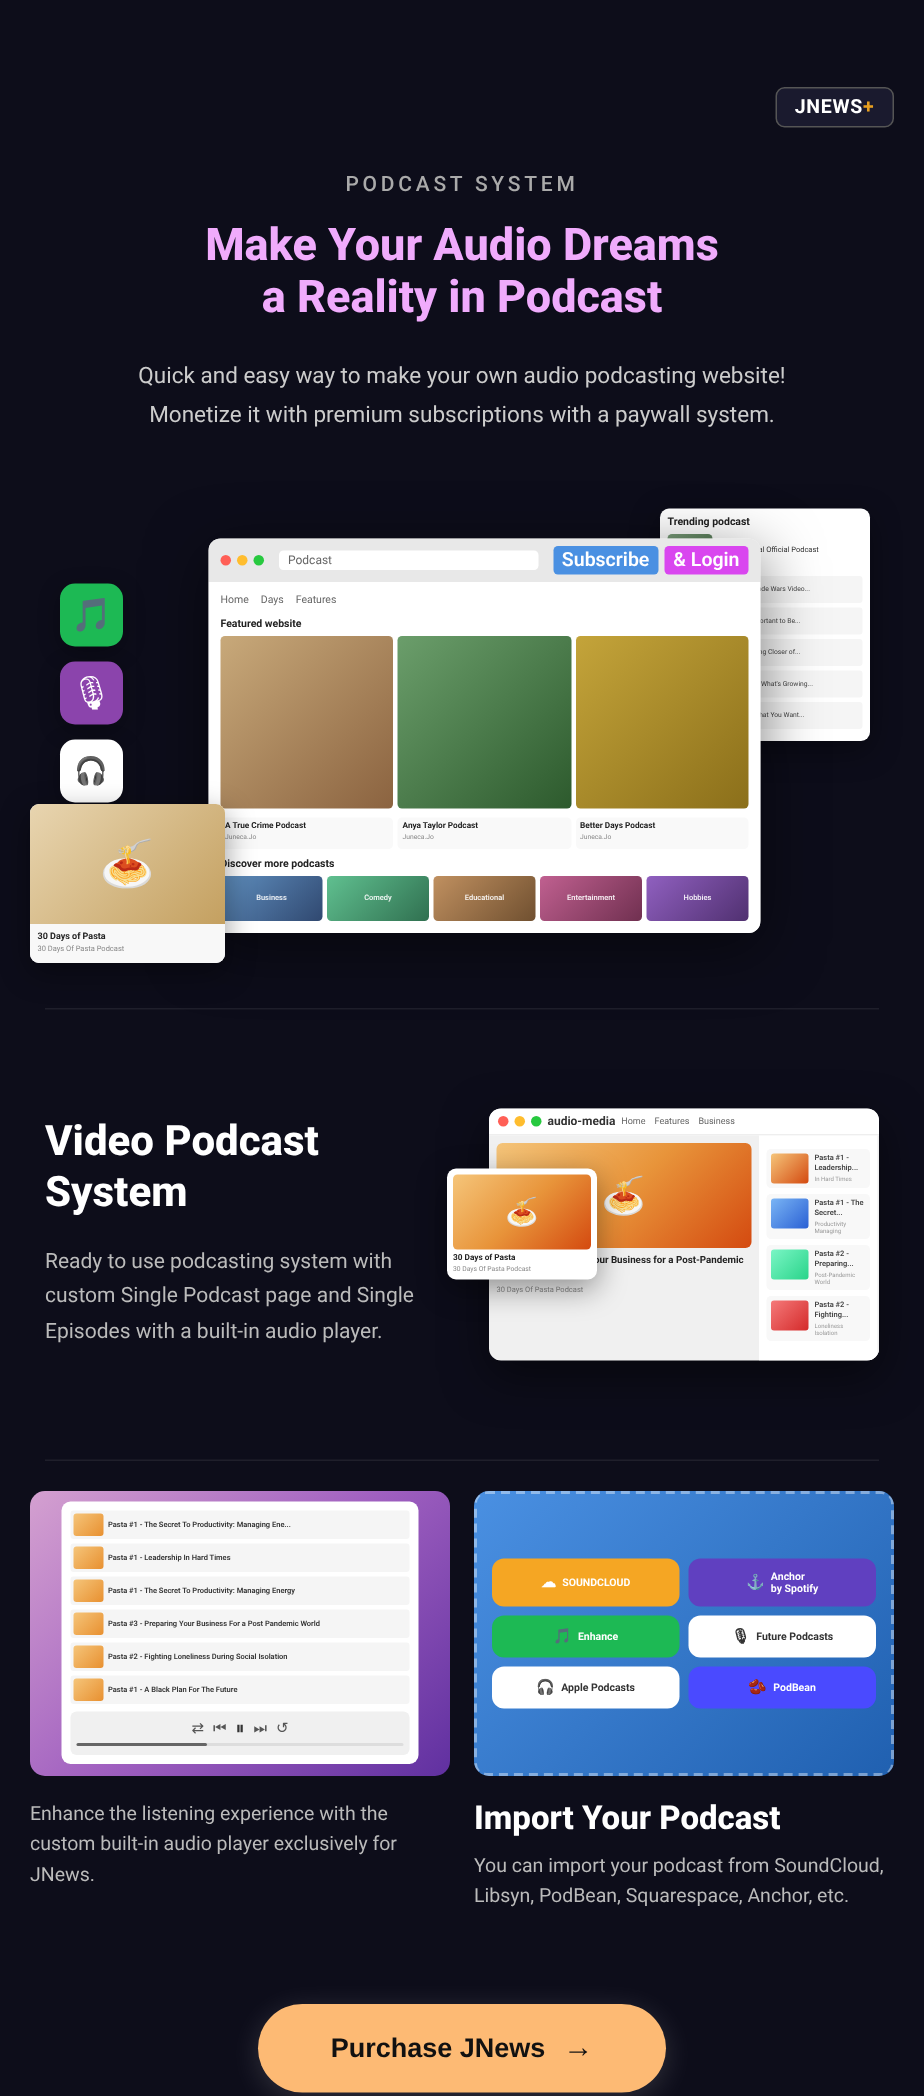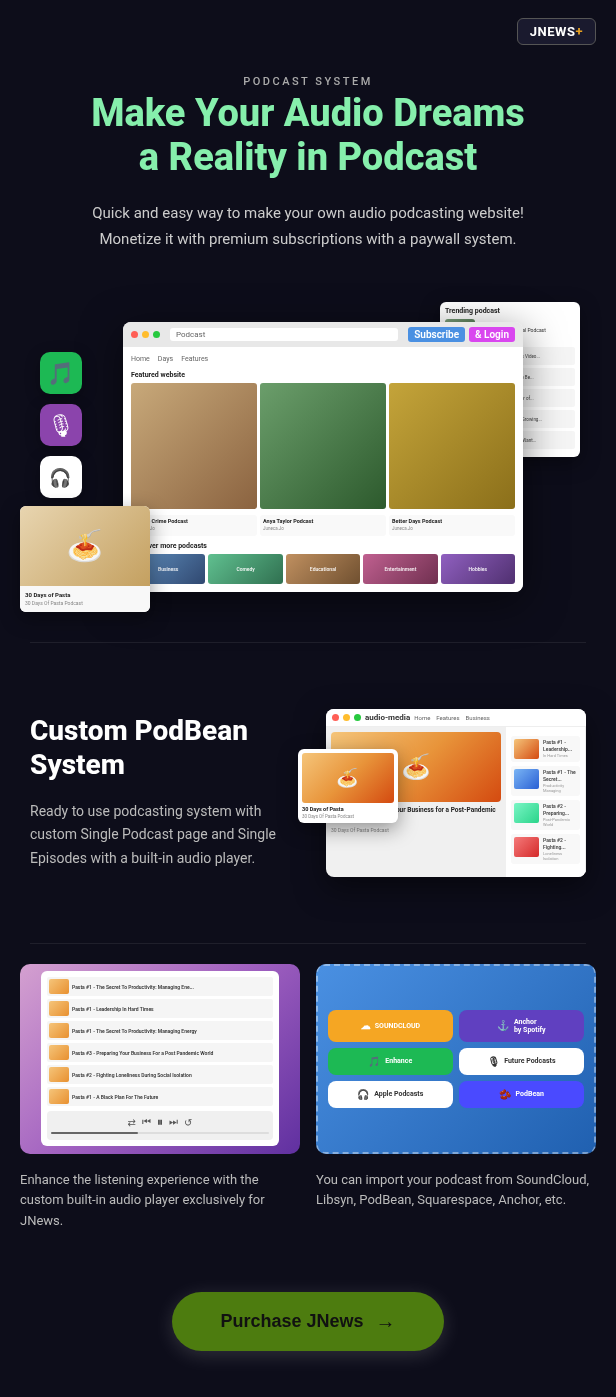--- a/index.html
+++ b/index.html
@@ -11,20 +11,21 @@
       min-height: 1397px;
       overflow-x: hidden;
     }
 
     
     .header {
       position: relative;
       padding: 18px 20px 0;
       display: flex;
       justify-content: flex-end;
+      margin-top: 40px;
     }
     .jnews-badge {
       background: #1a1a2e;
       border: 1.5px solid #555;
       border-radius: 6px;
       padding: 5px 12px;
       font-size: 13px;
       font-weight: 700;
       color: #fff;
       letter-spacing: 0.5px;
@@ -32,53 +33,53 @@
     .jnews-plus {
       color: #e8a020;
     }
 
     
     .hero {
       text-align: center;
       padding: 30px 40px 10px;
     }
     .hero-label {
-      font-size: 11px;
+      font-size: 14px;
       letter-spacing: 2.5px;
       color: #aaa;
-      margin-bottom: 4px;
+      margin-bottom: 16px;
       font-weight: 500;
     }
     .hero-title {
-      font-size: 38px;
+      font-size: 30px;
       font-weight: 800;
       line-height: 1.15;
       margin-bottom: 22px;
-      color: #86efac;
+      color: #f0abfc;
     }
     .hero-desc {
       font-size: 15px;
       color: #ccc;
       line-height: 1.7;
       max-width: 440px;
       margin: 0 auto 30px;
     }
 
     
     .mockup-section {
       position: relative;
       padding: 10px 20px 50px;
       display: flex;
       justify-content: center;
       align-items: flex-start;
       min-height: 280px;
     }
 
     .mockup-main {
-      width: 400px;
+      width: 368px;
       background: #f5f5f5;
       border-radius: 8px;
       overflow: hidden;
       box-shadow: 0 10px 40px rgba(0,0,0,0.5);
       position: relative;
       z-index: 2;
       margin-left: 30px;
       margin-top: 20px;
     }
 
@@ -102,21 +103,21 @@
       background: #fff;
       border-radius: 3px;
       font-size: 8px;
       color: #666;
       padding: 2px 6px;
       margin: 0 6px;
     }
     .browser-btn {
       background: #4a90e2;
       color: #fff;
-      font-size: 10px;
+      font-size: 13px;
       padding: 2px 6px;
       border-radius: 3px;
       font-weight: 600;
     }
 
     
     .podcast-mockup-content {
       background: #fff;
       padding: 8px;
       min-height: 230px;
@@ -645,21 +646,21 @@
       line-height: 1.6;
     }
 
     
     .purchase-section {
       display: flex;
       justify-content: center;
       padding: 30px 20px 50px;
     }
     .purchase-btn {
-      background: #4d7c0f;
+      background: #fdba74;
       color: #111;
       border-radius: 50px;
       padding: 18px 48px;
       font-size: 18px;
       font-weight: 700;
       border: none;
       cursor: pointer;
       display: flex;
       align-items: center;
       gap: 12px;
@@ -823,21 +824,21 @@
       </div>
     </div>
   </div>
 </div>
 
 <div class="section-divider"></div>
 
 <div class="feature-section">
   <div class="feature-text">
     <h2 class="feature-title">
-      <span>Custom PodBean</span><br>
+      <span>Video Podcast</span><br>
       <span>System</span>
     </h2>
     <p class="feature-desc">Ready to use podcasting system with custom Single Podcast page and Single Episodes with a built-in audio player.</p>
   </div>
   <div class="feature-image">
 
     <div class="audio-media-mockup">
       <div class="audio-bar">
         <div class="browser-dot dot-red"></div>
         <div class="browser-dot dot-yellow"></div>
@@ -975,20 +976,21 @@
             <span class="platform-icon-sm">🎧</span>
             <span class="platform-name">Apple Podcasts</span>
           </div>
           <div class="import-platform platform-podbean">
             <span class="platform-icon-sm">🫘</span>
             <span class="platform-name">PodBean</span>
           </div>
         </div>
       </div>
     </div>
+    <div class="card-text-title">Import Your Podcast</div>
     <div class="card-text-desc">You can import your podcast from SoundCloud, Libsyn, PodBean, Squarespace, Anchor, etc.</div>
   </div>
 
 </div>
 
 <div class="purchase-section">
   <button class="purchase-btn">
     <span>Purchase JNews</span>
     <span class="arrow-icon">→</span>
   </button>

